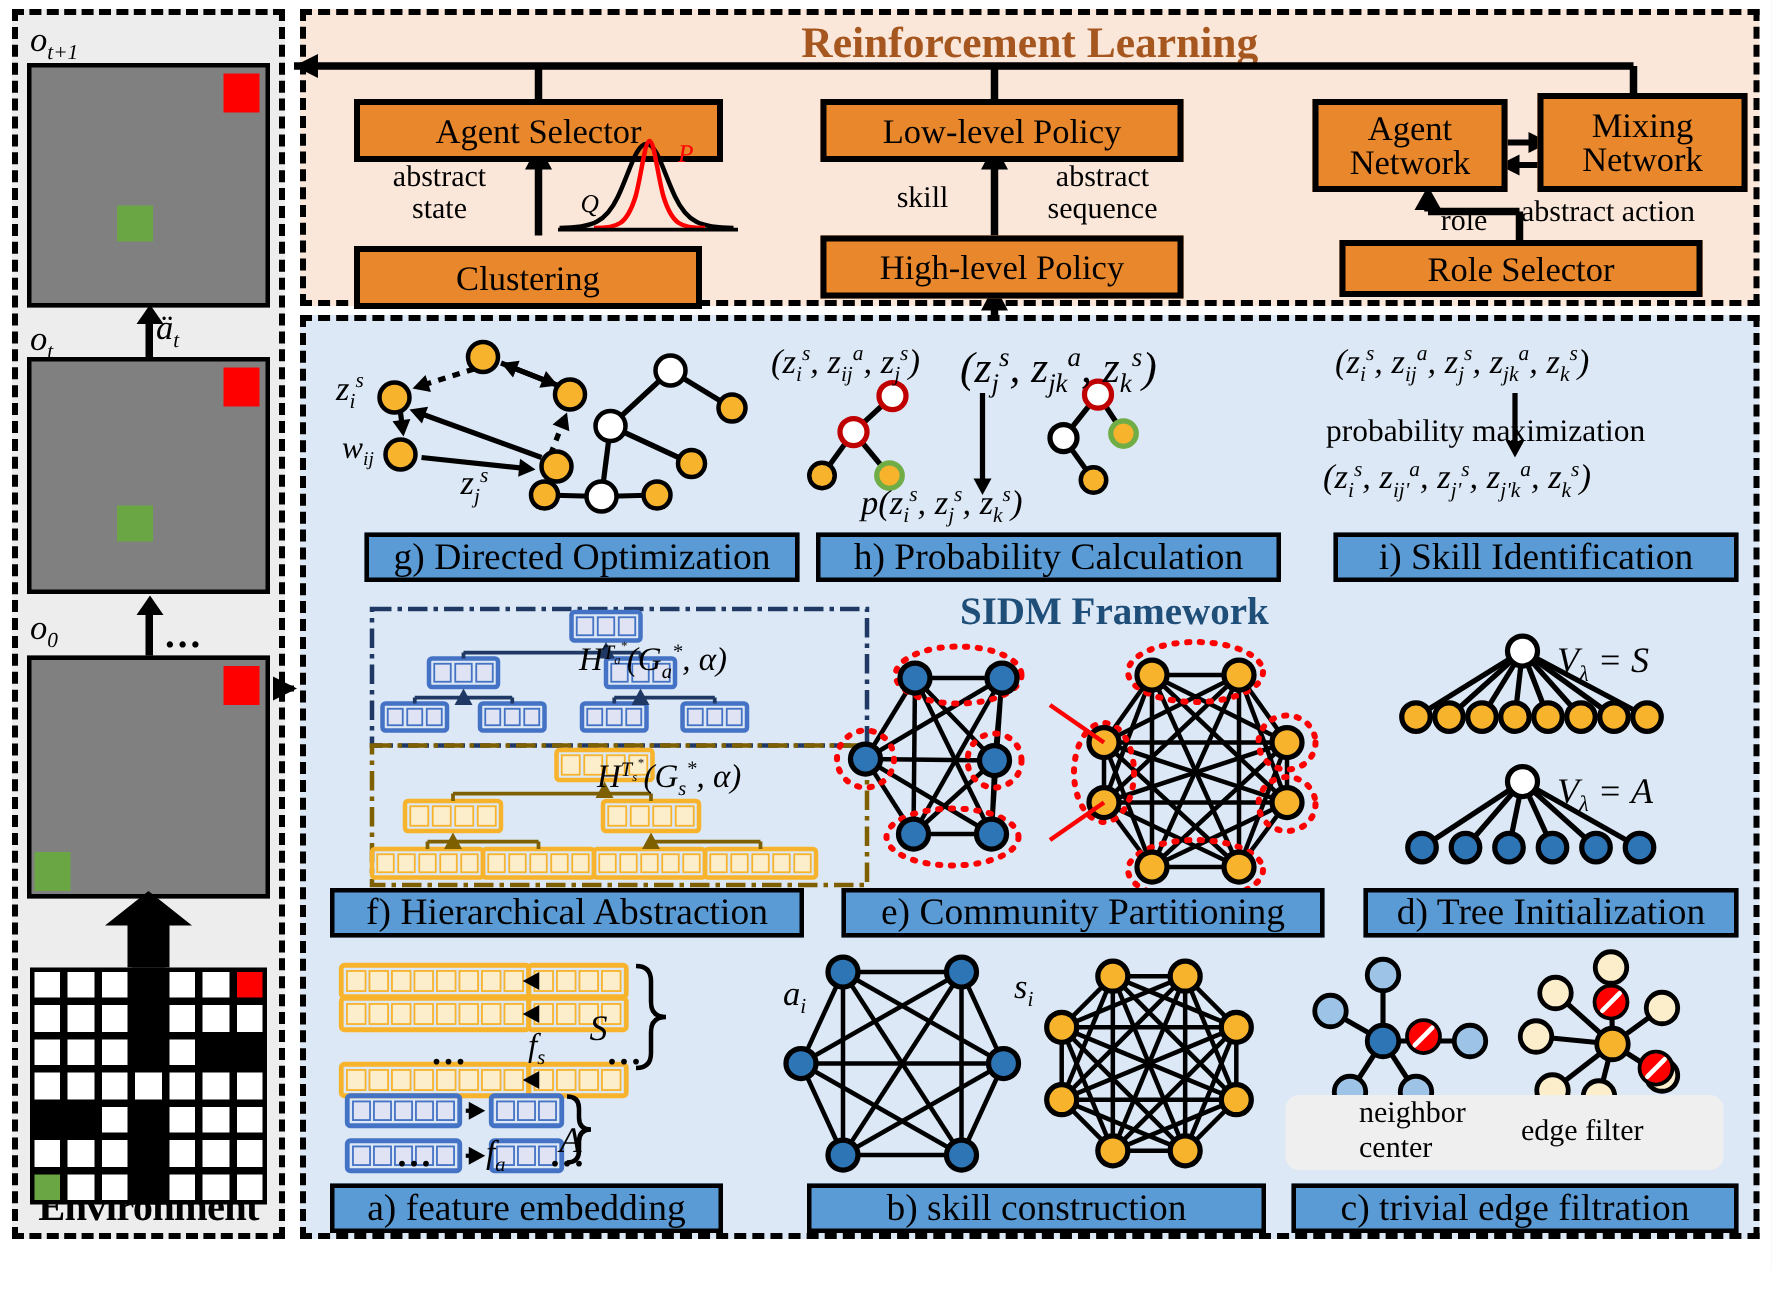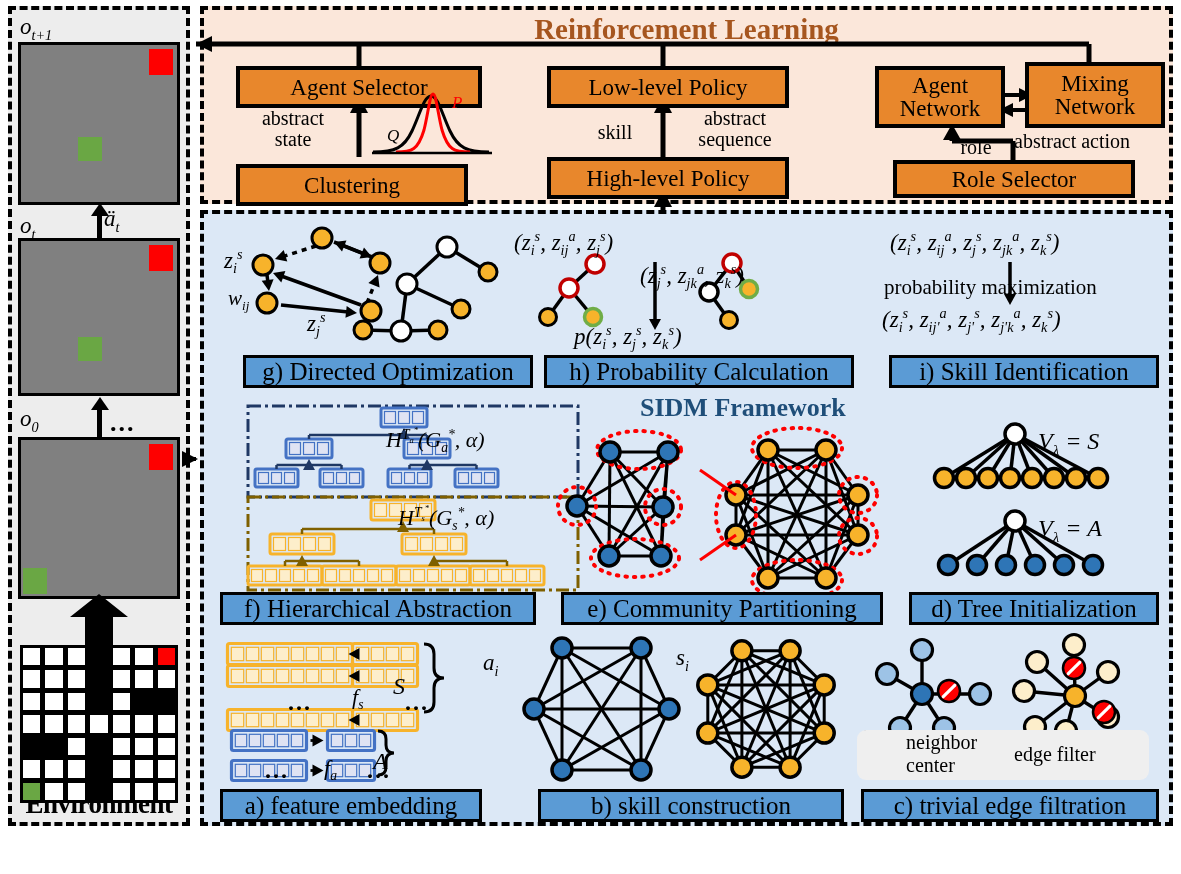--- a/index.html
+++ b/index.html
@@ -645,21 +645,21 @@
   <div class="mth abs" style="left:224px;top:246px;font-size:23px;">
     z<sub>i</sub><sup>s</sup></div>
   <div class="mth abs" style="left:228px;top:286px;font-size:21px;">
     w<sub>ij</sub></div>
   <div class="mth abs" style="left:307px;top:309px;font-size:23px;">
     z<sub>j</sub><sup>s</sup></div>
   <div class="caption abs" style="left:243px;top:355px;width:290px;height:33px;">g) Directed Optimization</div>
 
   <div class="mth abs" style="left:514px;top:228px;font-size:23px;">
     (z<sub>i</sub><sup>s</sup>, z<sub>ij</sub><sup>a</sup>, z<sub>j</sub><sup>s</sup>)</div>
-  <div class="mth abs" style="left:640px;top:228px;font-size:23px;margin-top:33px;">
+  <div class="mth abs" style="left:640px;top:228px;font-size:29px;">
     (z<sub>j</sub><sup>s</sup>, z<sub>jk</sub><sup>a</sup>, z<sub>k</sub><sup>s</sup>)</div>
   <div class="mth abs" style="left:574px;top:322px;font-size:23px;">
     p(z<sub>i</sub><sup>s</sup>, z<sub>j</sub><sup>s</sup>, z<sub>k</sub><sup>s</sup>)</div>
   <div class="caption abs" style="left:544px;top:355px;width:310px;height:33px;">h) Probability Calculation</div>
 
   <div class="mth abs" style="left:890px;top:228px;font-size:23px;">
     (z<sub>i</sub><sup>s</sup>, z<sub>ij</sub><sup>a</sup>, z<sub>j</sub><sup>s</sup>, z<sub>jk</sub><sup>a</sup>, z<sub>k</sub><sup>s</sup>)</div>
   <div class="txt abs" style="left:884px;top:275px;font-size:21px;">probability maximization</div>
   <div class="mth abs" style="left:882px;top:305px;font-size:23px;">
     (z<sub>i</sub><sup>s</sup>, z<sub>ij'</sub><sup>a</sup>, z<sub>j'</sub><sup>s</sup>, z<sub>j'k</sub><sup>a</sup>, z<sub>k</sub><sup>s</sup>)</div>
@@ -684,21 +684,21 @@
   <div class="mth abs" style="left:352px;top:684px;font-size:22px;">
     f<sub>s</sub></div>
   <div class="mth abs" style="left:324px;top:755px;font-size:22px;">
     f<sub>a</sub></div>
   <div class="dots abs" style="left:288px;top:697px;font-size:24px;">...</div>
   <div class="dots abs" style="left:405px;top:697px;font-size:24px;">...</div>
   <div class="dots abs" style="left:265px;top:765px;font-size:24px;">...</div>
   <div class="dots abs" style="left:367px;top:765px;font-size:24px;">...</div>
   <div class="caption abs" style="left:220px;top:789px;width:262px;height:33px;">a) feature embedding</div>
 
-  <div class="mth abs" style="left:483px;top:650px;font-size:23px;">
+  <div class="mth abs" style="left:522px;top:650px;font-size:23px;">
     a<sub>i</sub></div>
   <div class="mth abs" style="left:676px;top:645px;font-size:23px;">
     s<sub>i</sub></div>
   <div class="caption abs" style="left:538px;top:789px;width:306px;height:33px;">b) skill construction</div>
 
   <div class="legendbox abs" style="left:857px;top:730px;width:292px;height:50px;"></div>
   <div class="legend-txt abs" style="left:906px;top:731px;">neighbor</div>
   <div class="legend-txt abs" style="left:906px;top:754px;">center</div>
   <div class="legend-txt abs" style="left:1014px;top:743px;">edge filter</div>
   <div class="caption abs" style="left:861px;top:789px;width:298px;height:33px;">c) trivial edge filtration</div>

